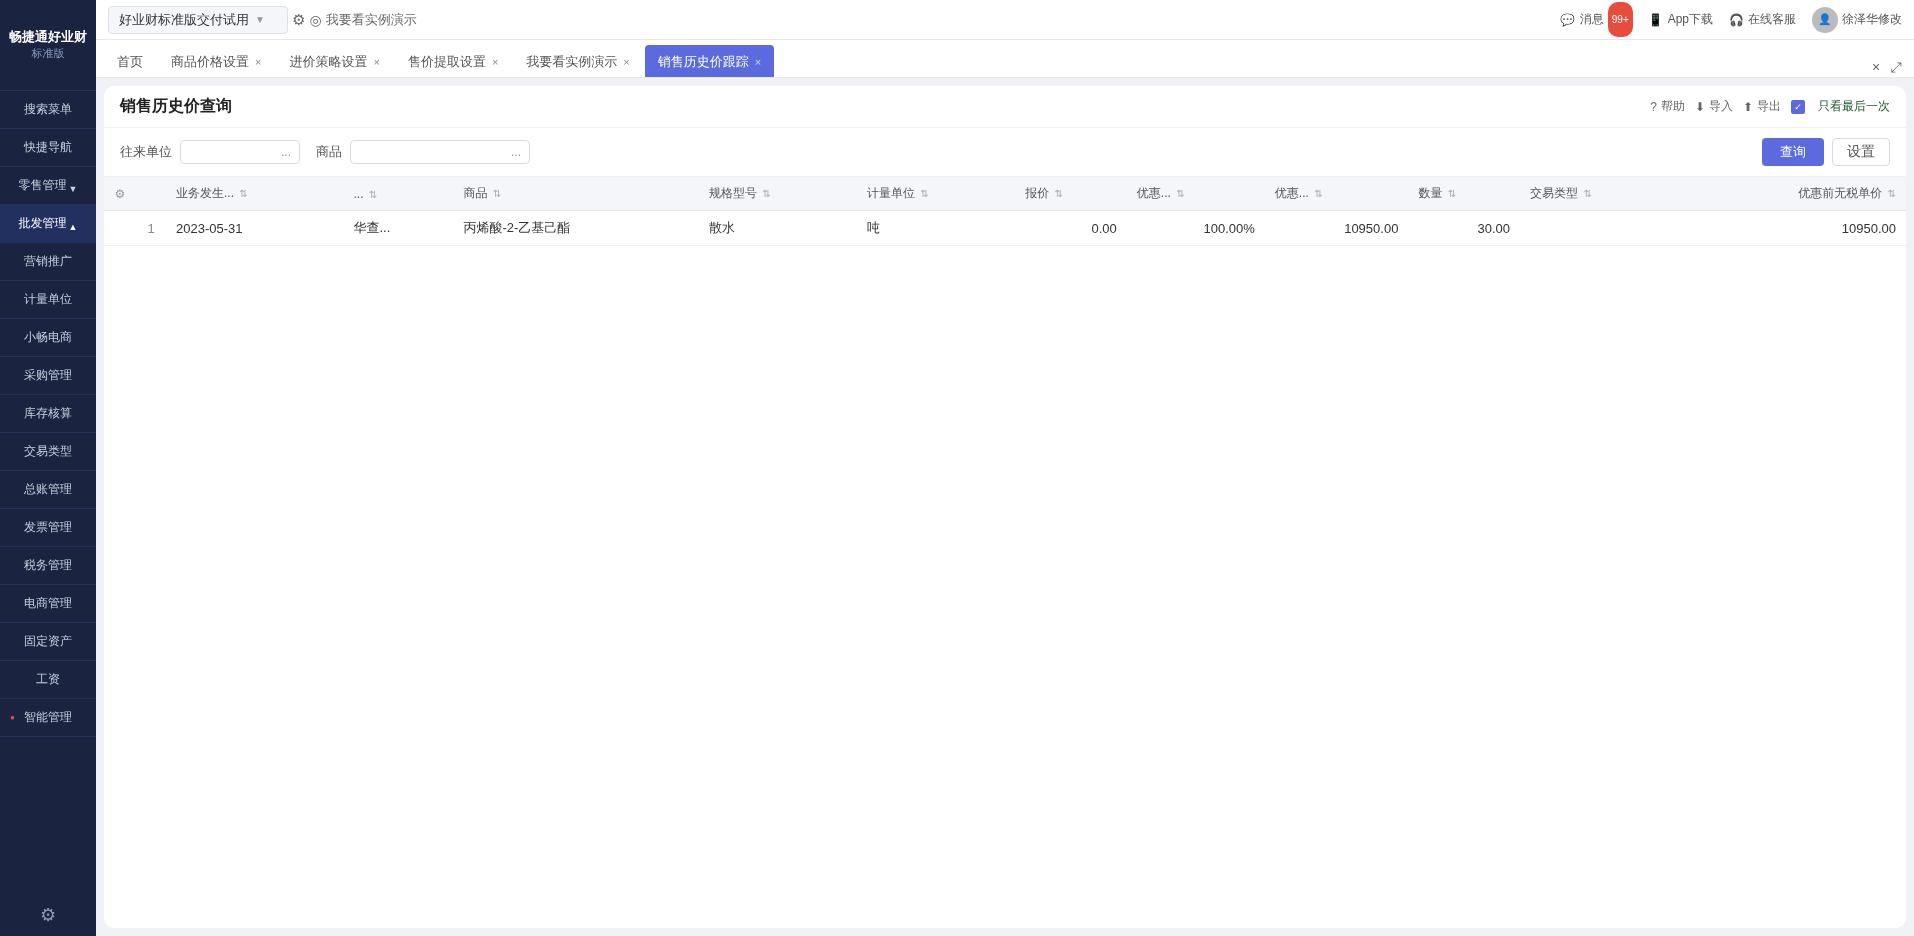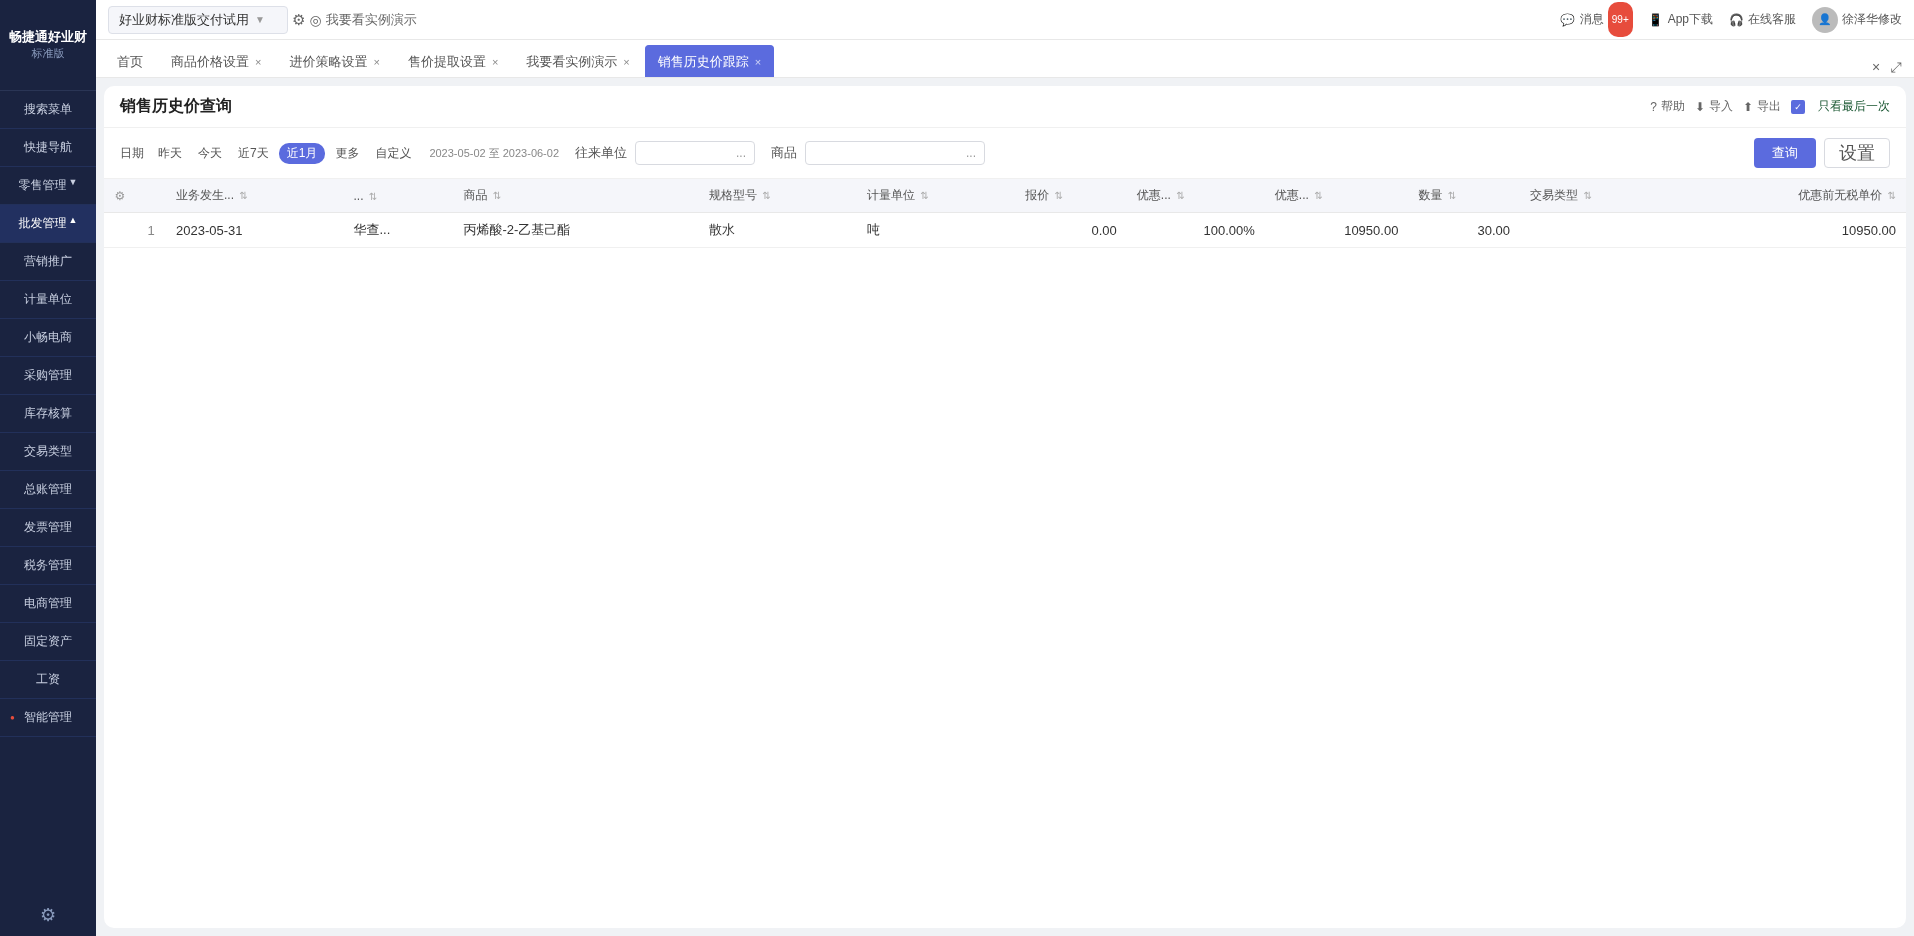--- a/index.html
+++ b/index.html
@@ -30,21 +30,21 @@
       padding: 10px 4px;
       text-align: center;
       cursor: pointer;
       font-size: 12px;
       color: #c8cfe0;
       border-bottom: 1px solid #22305a;
     }
     .sidebar-item.active { background: #223060; color: #fff; }
     .sidebar-item.has-dot { position: relative; }
     .sidebar-item.has-dot::before { content: '●'; color: #e74c3c; font-size: 8px; position: absolute; left: 10px; top: 50%; transform: translateY(-50%); }
-    .sidebar-item-with-arrow { display: flex; align-items: flex-start; justify-content: center; gap: 2px; }
+    .sidebar-item-with-arrow { display: flex; align-items: flex-end; justify-content: center; gap: 2px; }
     .sidebar-bottom { margin-top: auto; padding: 10px 4px; text-align: center; color: #8899bb; font-size: 18px; cursor: pointer; }
 
     
     .main-area {
       flex: 1;
       display: flex;
       flex-direction: column;
       background: #f0f2f5;
       overflow: hidden;
     }
@@ -147,21 +147,21 @@
     .filter-label { color: #555; }
     .date-options { display: flex; align-items: center; gap: 4px; }
     .date-option { padding: 2px 6px; border-radius: 3px; cursor: pointer; font-size: 12px; color: #555; }
     .date-option.active { background: #5b6bde; color: #fff; border-radius: 10px; padding: 2px 8px; }
     .date-range { font-size: 11px; color: #888; margin-left: 4px; }
     .filter-search-group { display: flex; align-items: center; gap: 8px; }
     .filter-input-box { border: 1px solid #d8dae0; border-radius: 4px; padding: 4px 8px; font-size: 12px; min-width: 120px; color: #333; cursor: pointer; display: flex; align-items: center; justify-content: space-between; }
     .filter-ellipsis { color: #999; }
     .filter-right-actions { margin-left: auto; display: flex; gap: 8px; }
     .btn-primary { background: #5b6bde; color: #fff; border: none; border-radius: 4px; padding: 5px 18px; font-size: 13px; cursor: pointer; }
-    .btn-secondary { background: #fff; color: #555; border: 1px solid #d8dae0; border-radius: 4px; padding: 2px 14px; font-size: 18px; cursor: pointer; }
+    .btn-secondary { background: #fff; color: #555; border: 1px solid #d8dae0; border-radius: 4px; padding: 2px 14px; font-size: 14px; cursor: pointer; }
 
     
     .table-container { flex: 1; overflow: auto; padding: 0; }
     table { width: 100%; border-collapse: collapse; font-size: 13px; }
     thead tr { background: #f5f6fa; }
     th {
       padding: 8px 10px;
       text-align: left;
       color: #555;
       font-weight: 500;
@@ -332,32 +332,20 @@
           <span>导出</span>
         </div>
         <label class="checkbox-label">
           <div class="checkbox-blue"></div>
           <span>只看最后一次</span>
         </label>
       </div>
     </div>
 
     <div class="filter-row">
-      <div class="filter-group">
-        <span class="filter-label">日期</span>
-        <div class="date-options">
-          <span class="date-option">昨天</span>
-          <span class="date-option">今天</span>
-          <span class="date-option">近7天</span>
-          <span class="date-option active">近1月</span>
-          <span class="date-option">更多</span>
-          <span class="date-option">自定义</span>
-        </div>
-        <span class="date-range">2023-05-02 至 2023-06-02</span>
-      </div>
 
       <div class="filter-search-group">
         <span class="filter-label">往来单位</span>
         <div class="filter-input-box">
           <span style="color:#ccc; min-width:80px;"></span>
           <span class="filter-ellipsis">...</span>
         </div>
       </div>
 
       <div class="filter-search-group">

